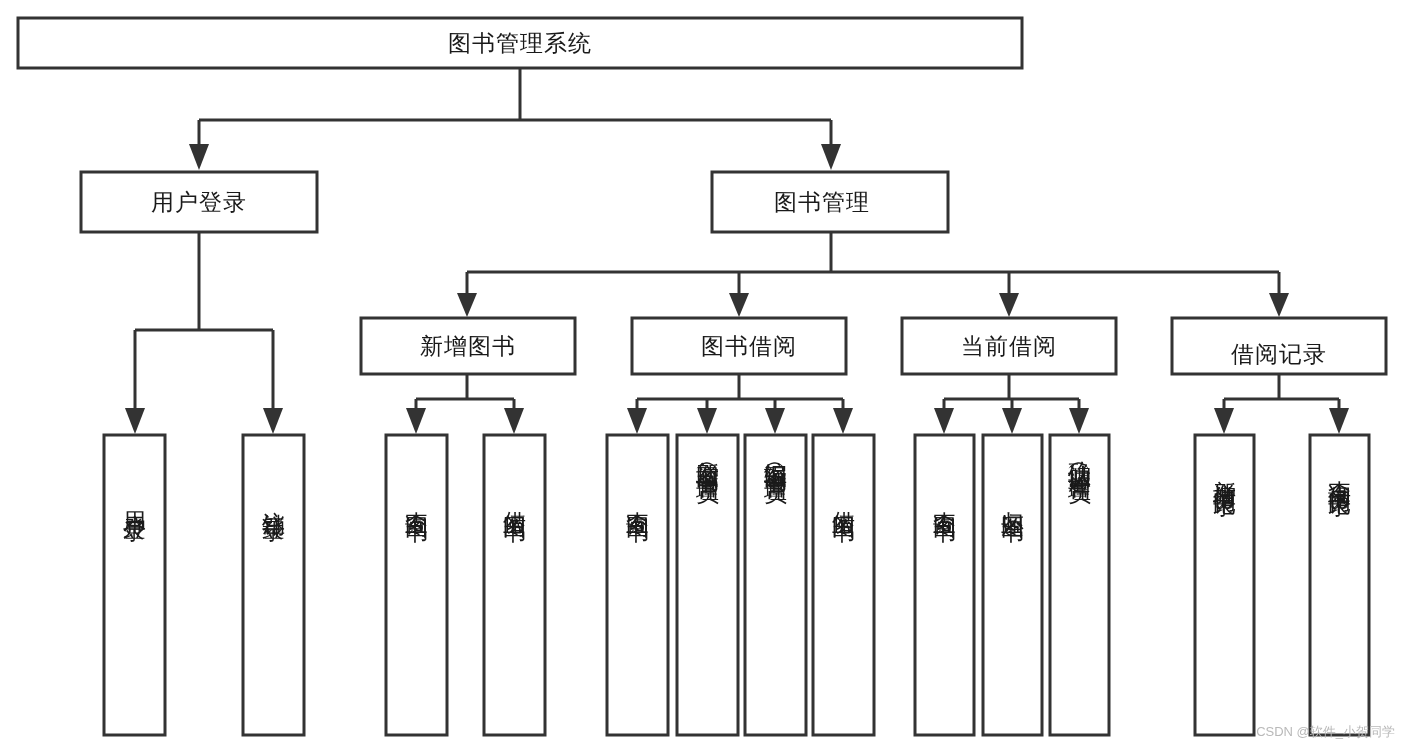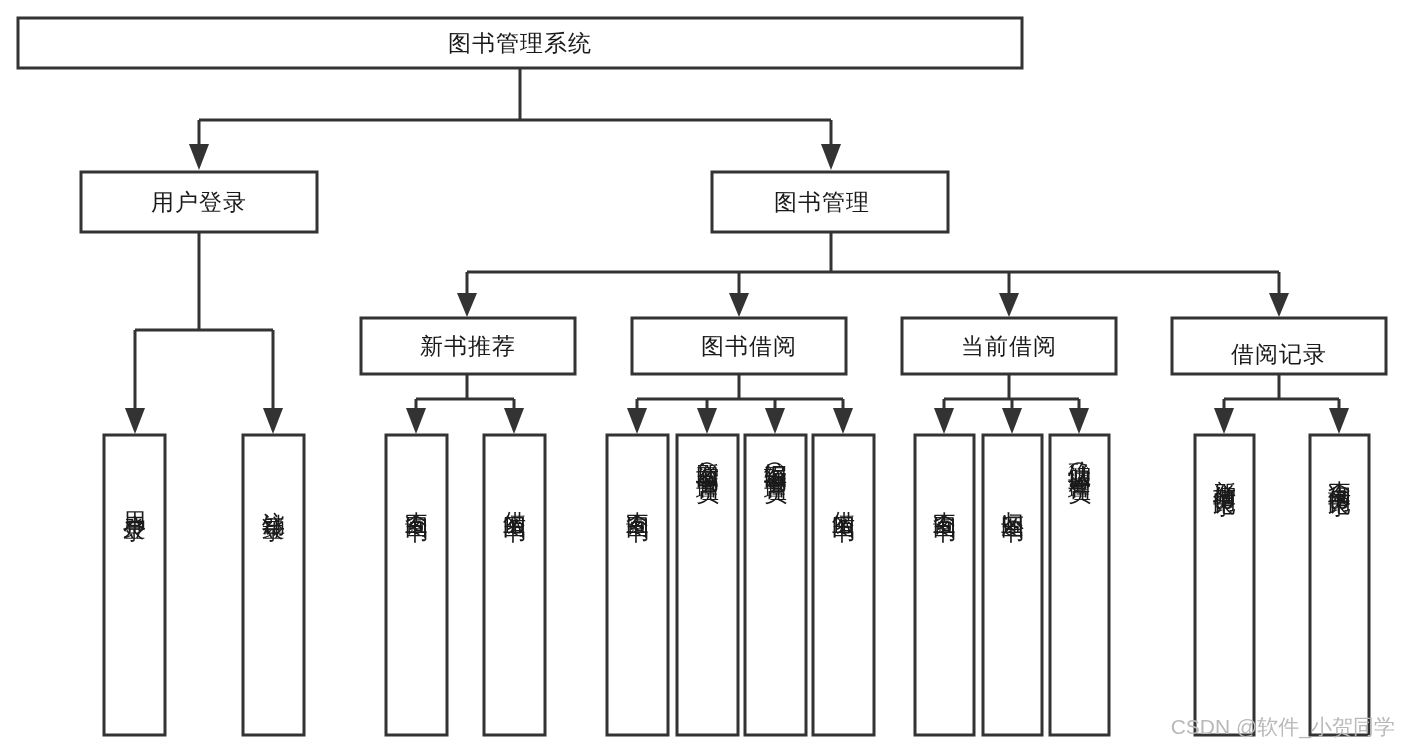--- a/index.html
+++ b/index.html
@@ -31,21 +31,21 @@
   }
   .arrow-head {
     fill: #333333;
     stroke: none;
   }
   .watermark {
     position: absolute;
     right: 10px;
     bottom: 6px;
     font-family: "Liberation Sans", "DejaVu Sans", sans-serif;
-    font-size: 21px;
+    font-size: 13px;
     color: #b9b9b9;
     white-space: nowrap;
     pointer-events: none;
   }
   .vlabel-wrap {
     position: absolute;
     display: flex;
     align-items: flex-start;
     justify-content: center;
     pointer-events: none;
@@ -187,21 +187,21 @@
 </div>
 
 <div class="hlabel-wrap" style="left:81px; top:172px; width:236px; height:60px;">
   <span class="hlabel">用户登录</span>
 </div>
 <div class="hlabel-wrap" style="left:704px; top:172px; width:236px; height:60px;">
   <span class="hlabel">图书管理</span>
 </div>
 
 <div class="hlabel-wrap" style="left:361px; top:318px; width:214px; height:56px;">
-  <span class="hlabel">新书推荐</span>
+  <span class="hlabel">新增图书</span>
 </div>
 <div class="hlabel-wrap" style="left:632px; top:318px; width:234px; height:56px;">
   <span class="hlabel">图书借阅</span>
 </div>
 <div class="hlabel-wrap" style="left:902px; top:318px; width:214px; height:56px;border-radius:8px;">
   <span class="hlabel">当前借阅</span>
 </div>
 <div class="hlabel-wrap" style="left:1172px; top:318px; width:214px; height:72px;">
   <span class="hlabel">借阅记录</span>
 </div>

